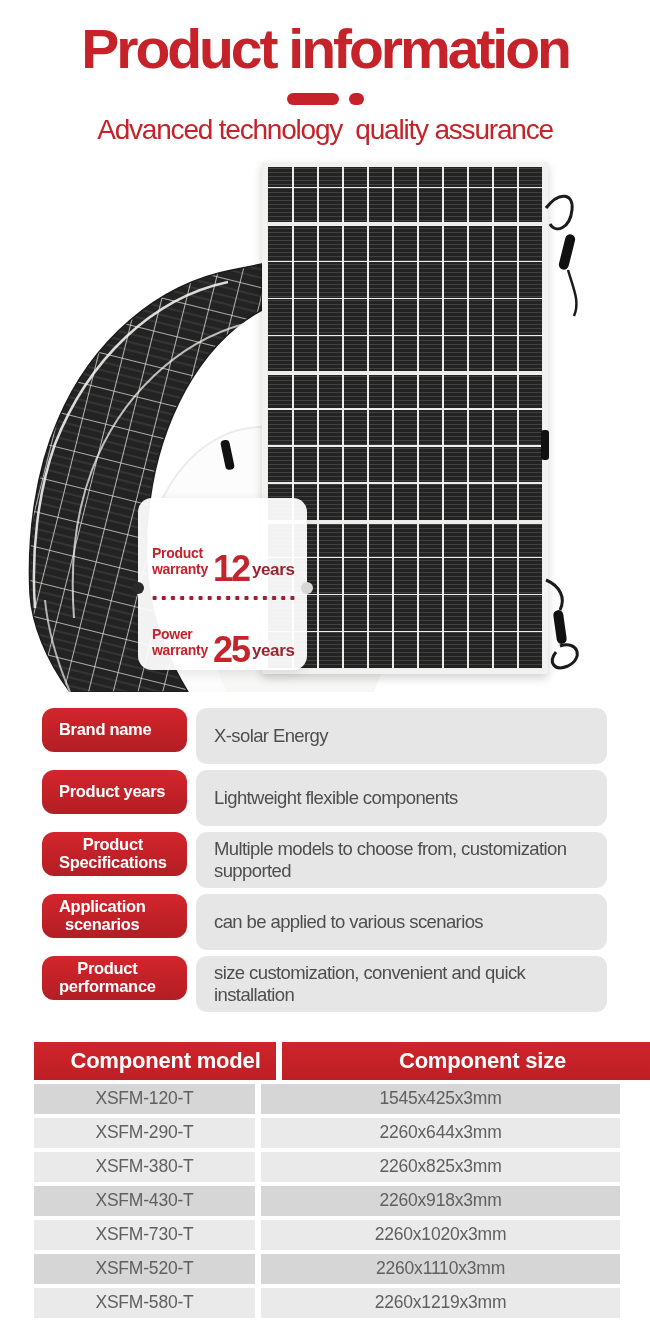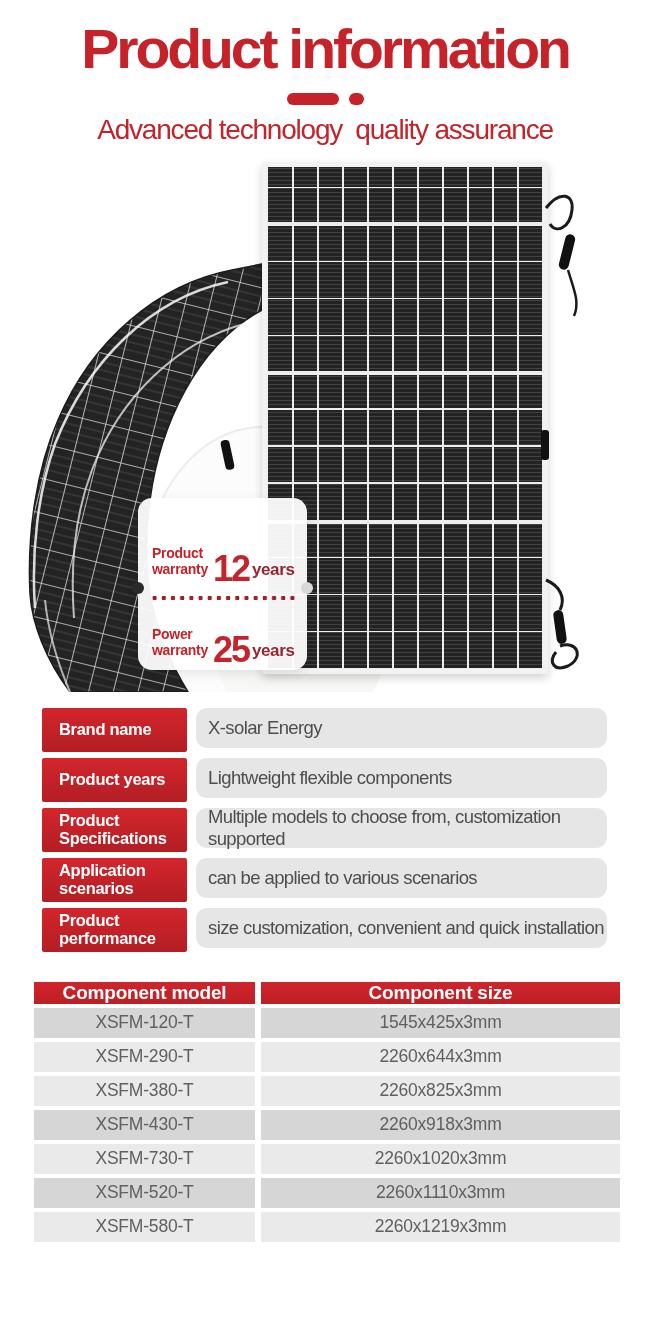--- a/index.html
+++ b/index.html
@@ -57,40 +57,40 @@
   .wunit{color:#992530;font-weight:bold;font-size:17px;margin-left:3px;margin-bottom:4px;letter-spacing:-0.4px;}
   .wdots{
     width:146px;height:6px;margin:11px auto 2px auto;
     background-image:radial-gradient(circle 2.4px,#9c2130 92%,transparent 100%);
     background-size:9.2px 6px;background-repeat:repeat-x;
   }
   
   .specs{margin:16px 0 0 42px;}
   .spec-row{display:flex;margin-bottom:6px;}
   .spec-label{
-    width:145px;height:44px;border-radius:2px;flex:none;
+    width:145px;height:44px;border-radius:12px;flex:none;
     background:linear-gradient(180deg,#d4252c,#b21e24);
     color:#ffffff;font-size:16.5px;font-weight:bold;letter-spacing:-0.3px;
     display:flex;align-items:center;padding-left:17px;box-sizing:border-box;
-    line-height:1.08;white-space:pre-line;
+    line-height:1.08;white-space:pre-line;text-align:center;
   }
   .spec-value{
-    width:411px;height:40px;border-radius:11px;margin-left:9px;flex:none;
+    width:411px;height:56px;border-radius:11px;margin-left:9px;flex:none;
     background:#e6e6e6;color:#4e4e4e;font-size:18.5px;letter-spacing:-0.6px;
-    display:flex;align-items:center;padding-left:12px;box-sizing:border-box;
+    display:flex;align-items:center;padding-left:18px;box-sizing:border-box;
   }
   
   .ctable{margin:30px 0 0 34px;width:586px;}
   .trow{display:flex;margin-bottom:4px;}
   .trow .c1{width:221px;flex:none;}
   .trow .c2{width:359px;flex:none;margin-left:6px;}
   .thead .c1,.thead .c2{
-    height:22px;background:linear-gradient(180deg,#d0242b,#bd1f25);
-    color:#ffffff;font-size:19px;font-weight:bold;
-    display:flex;align-items:center;justify-content:center;letter-spacing:-0.2px;
+    height:38px;background:linear-gradient(180deg,#d0242b,#bd1f25);
+    color:#ffffff;font-size:22px;font-weight:bold;
+    display:flex;align-items:center;justify-content:center;letter-spacing:-0.2px;padding-left:21px;
   }
   .tbody .c1,.tbody .c2{
     height:30px;color:#606060;font-size:17.5px;letter-spacing:-0.2px;
     display:flex;align-items:center;justify-content:center;
   }
   .tbody.odd .c1,.tbody.odd .c2{background:#d6d6d6;}
   .tbody.even .c1,.tbody.even .c2{background:#eaeaea;}
 </style>
 </head>
 <body>

